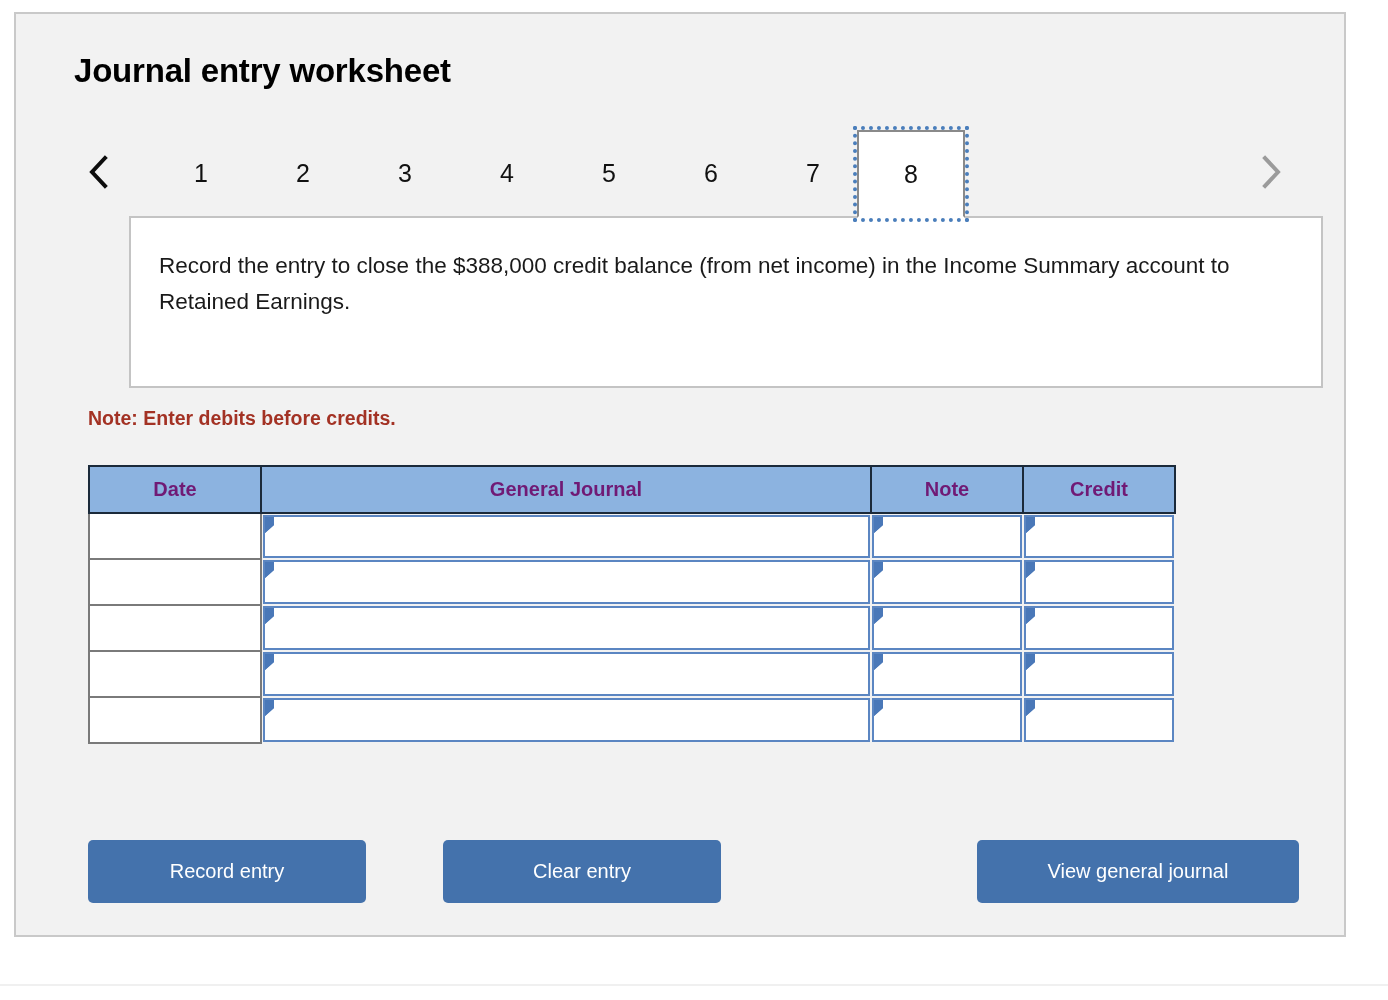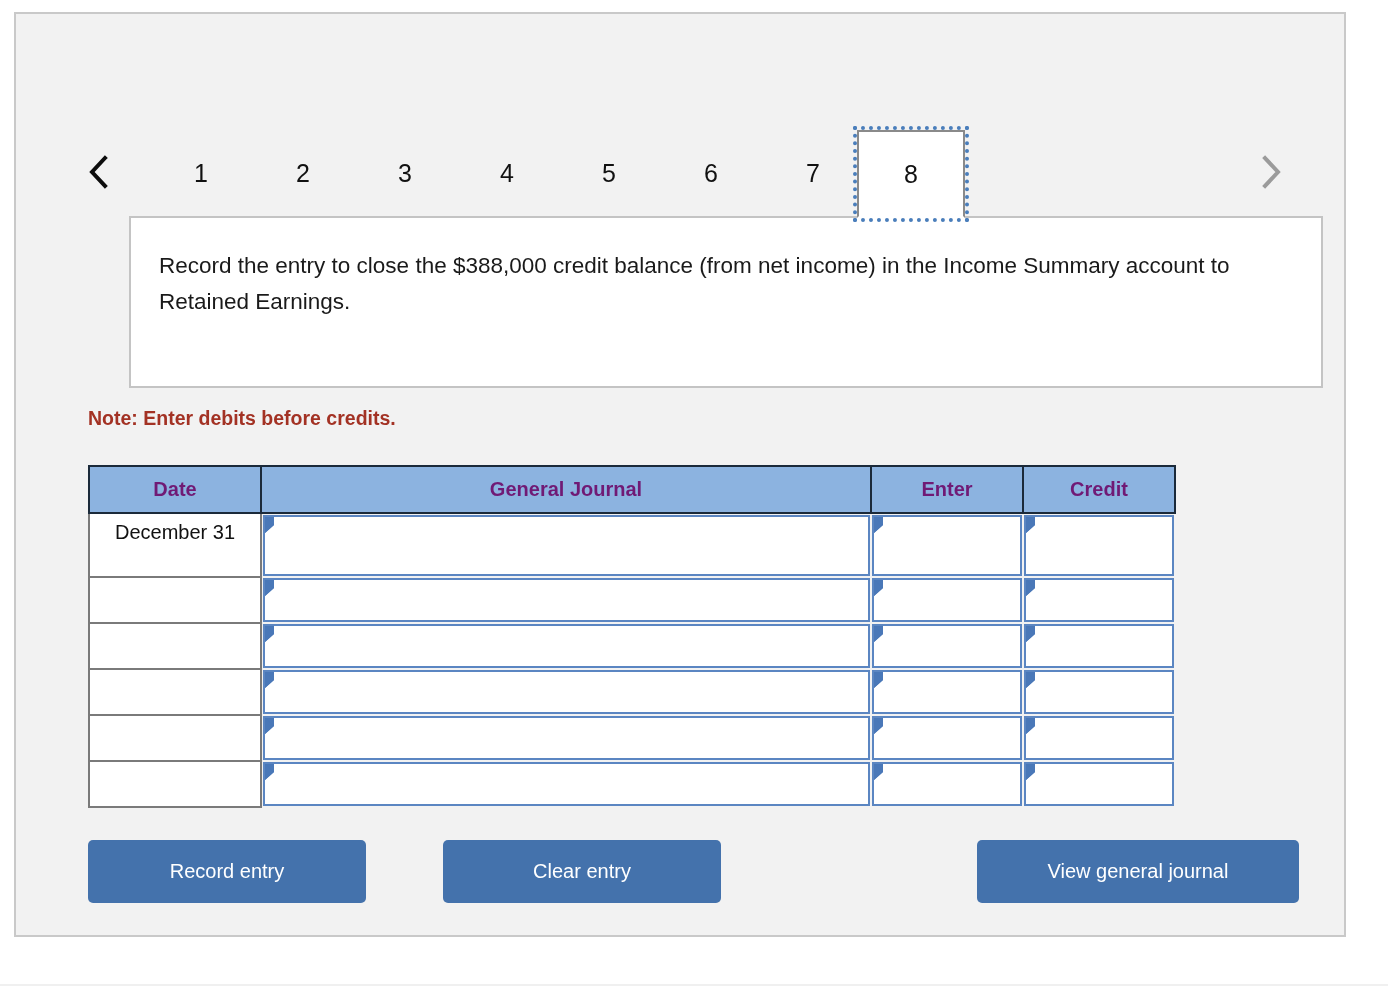--- a/index.html
+++ b/index.html
@@ -228,20 +228,21 @@
     background: #f0f0f0;
   }
 </style>
 </head>
 <body>
 
 <div id="page">
 
   <div class="panel">
 
+    <div class="title">Journal entry worksheet</div>
 
     <div class="tabstrip">
       <div class="nav-arrow nav-prev">
         <span>
           <svg width="22" height="36" viewBox="0 0 22 36">
             <polyline points="17,4 4,18 17,32" fill="none" stroke="#0d0d0d" stroke-width="4" stroke-linecap="square" stroke-linejoin="miter"></polyline>
           </svg>
         </span>
       </div>
 
@@ -283,43 +284,25 @@
       <div class="instruction-text">Record the entry to close the $388,000 credit balance (from net income) in the Income Summary account to Retained Earnings.</div>
     </div>
 
     <div class="note">Note: Enter debits before credits.</div>
 
     <table class="jtable">
       <thead>
         <tr>
           <th class="col-date">Date</th>
           <th class="col-gj">General Journal</th>
-          <th class="col-debit">Enter</th>
+          <th class="col-debit">Note</th>
           <th class="col-credit">Credit</th>
         </tr>
       </thead>
       <tbody>
-        <tr class="row-first">
-          <td class="date-cell">December 31</td>
-          <td class="input-cell">
-              <div class="field">
-                <span class="marker"></span>
-              </div>
-            </td>
-          <td class="input-cell">
-              <div class="field">
-                <span class="marker"></span>
-              </div>
-            </td>
-          <td class="input-cell">
-              <div class="field">
-                <span class="marker"></span>
-              </div>
-            </td>
-        </tr>
         <tr>
           <td class="date-cell"></td>
           <td class="input-cell">
               <div class="field">
                 <span class="marker"></span>
               </div>
             </td>
           <td class="input-cell">
               <div class="field">
                 <span class="marker"></span>

